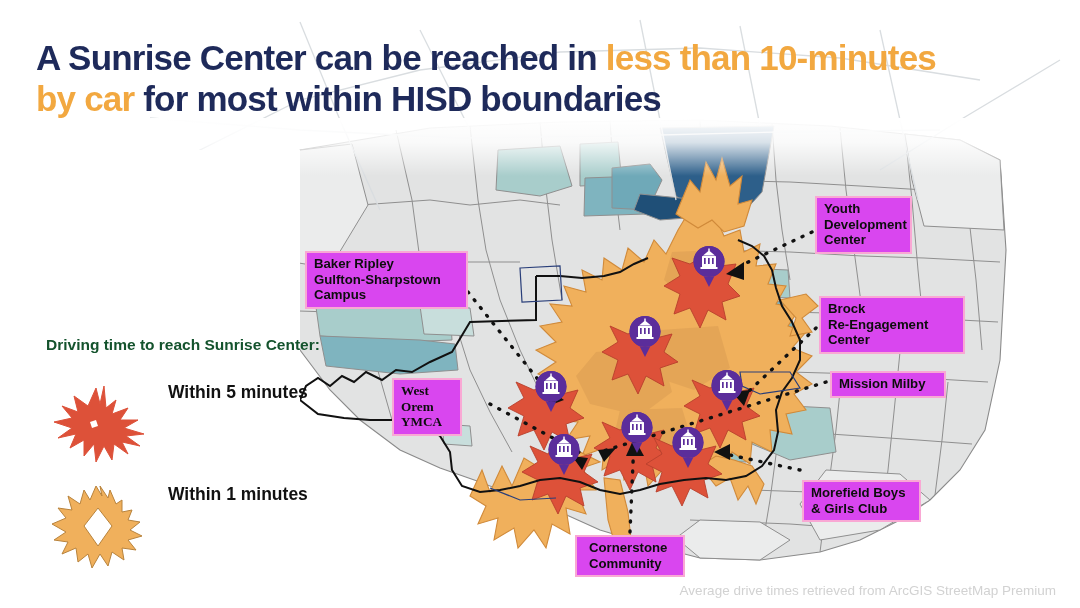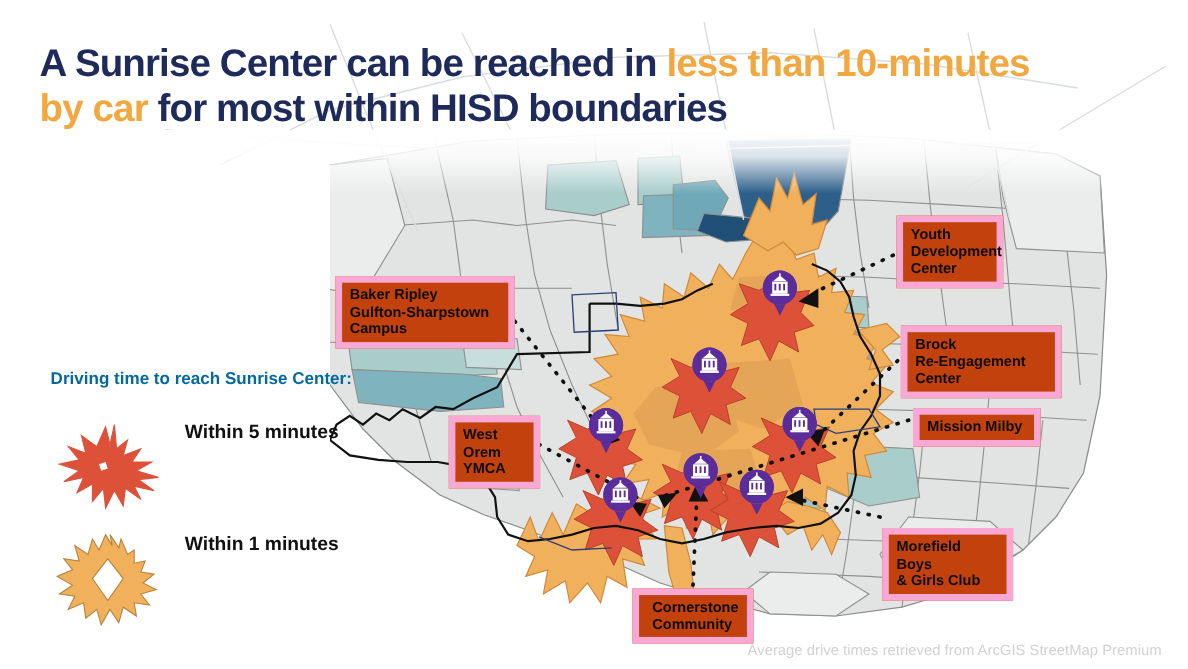--- a/index.html
+++ b/index.html
@@ -55,38 +55,38 @@
   }
 
   
   #legend {
     position: absolute;
     left: 46px; top: 336px;
     width: 330px;
     z-index: 40;
   }
   #legend-title {
-    font-size: 15.5px; font-weight: 700; color: #0369a1;
+    font-size: 15.5px; font-weight: 700; color: #14532d;
     margin-bottom: 28px; white-space: nowrap;
   }
   .legend-row {
     display: flex; align-items: flex-start; height: 86px; margin-bottom: 16px;
   }
   .legend-swatch { width: 108px; height: 86px; flex: 0 0 108px; }
   .legend-swatch svg { display:block; width:108px; height:86px; }
   .legend-label {
     font-size: 17.5px; font-weight: 700; color: #111;
     margin-left: 14px; white-space: nowrap;
   }
 
   
   .callout {
     position: absolute;
-    background: #c2410c;
-    border: 6px solid #f9a8d4;
+    background: #d946ef;
+    border: 2px solid #f9a8d4;
     padding: 3px 7px 4px 7px;
     font-size: 13.2px;
     font-weight: 700;
     color: #0d0d0d;
     line-height: 1.18;
     z-index: 50;
     white-space: pre-line;
   }
 
   
@@ -421,21 +421,21 @@
         </svg>
       </div>
       <div class="legend-label">Within 1 minutes</div>
     </div>
   </div>
 
   <div id="callouts-layer">
       <div class="callout" style="left: 305px; top: 251px; width: 163px;">Baker Ripley
 Gulfton-Sharpstown
 Campus</div>
-      <div class="callout" style="left: 408px; top: 378px; width: 83px;">West Orem
+      <div class="callout" style="left: 392px; top: 378px; width: 70px; font-family: Liberation Serif, serif;">West Orem
 YMCA</div>
       <div class="callout" style="left: 815px; top: 196px; width: 97px;">Youth
 Development
 Center</div>
       <div class="callout" style="left: 819px; top: 296px; width: 146px;">Brock
 Re-Engagement
 Center</div>
       <div class="callout" style="left: 830px; top: 371px; width: 116px;">Mission Milby</div>
       <div class="callout" style="left: 802px; top: 480px; width: 119px;">Morefield Boys
 &amp; Girls Club</div>

